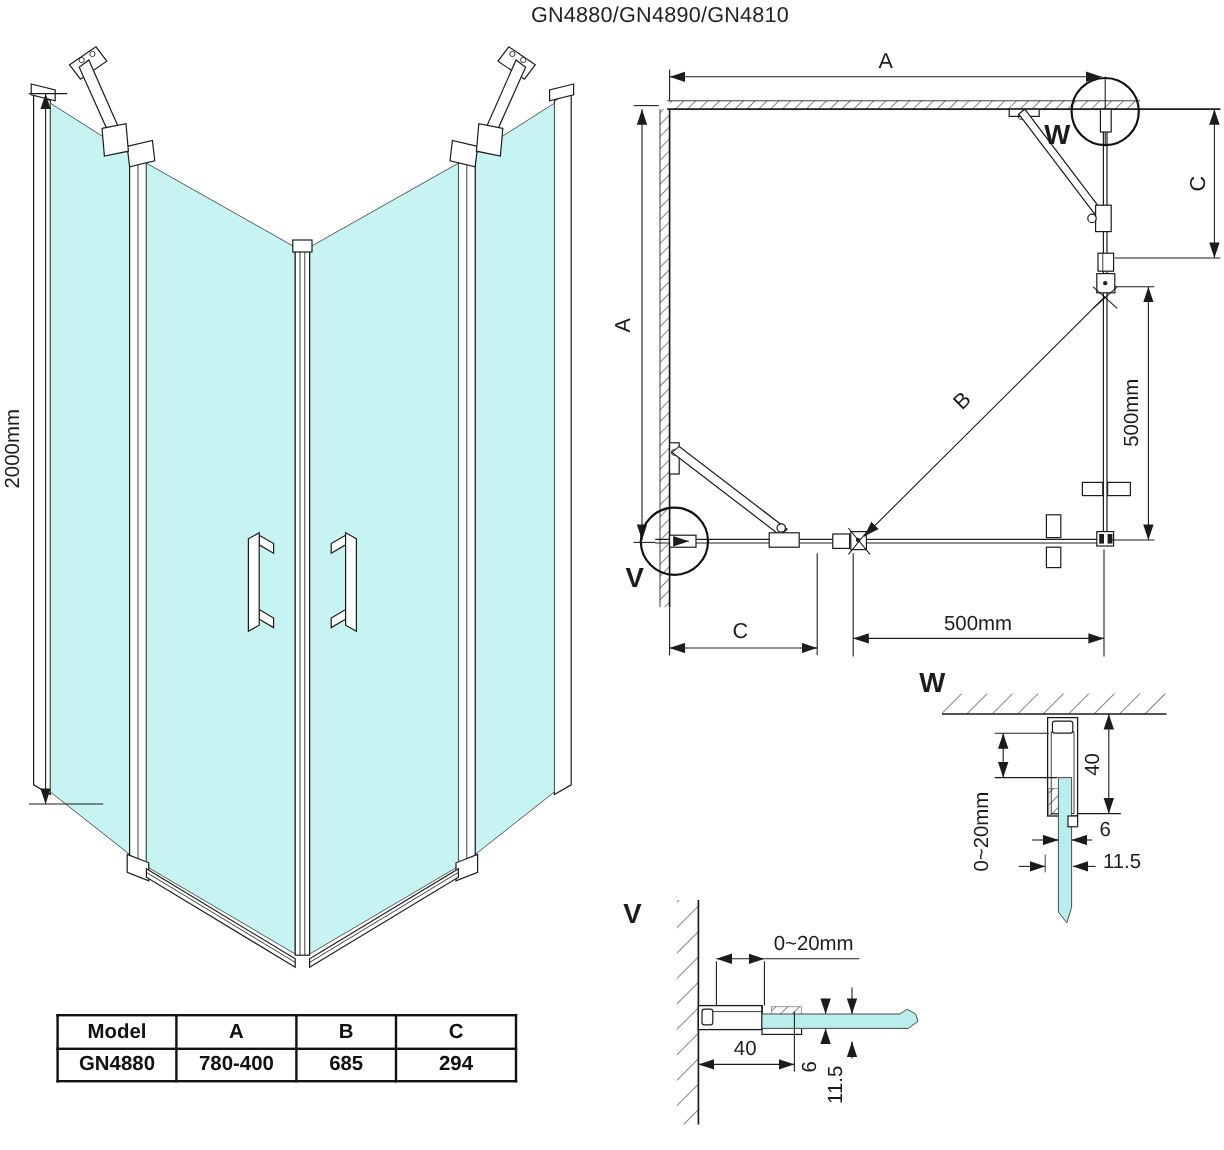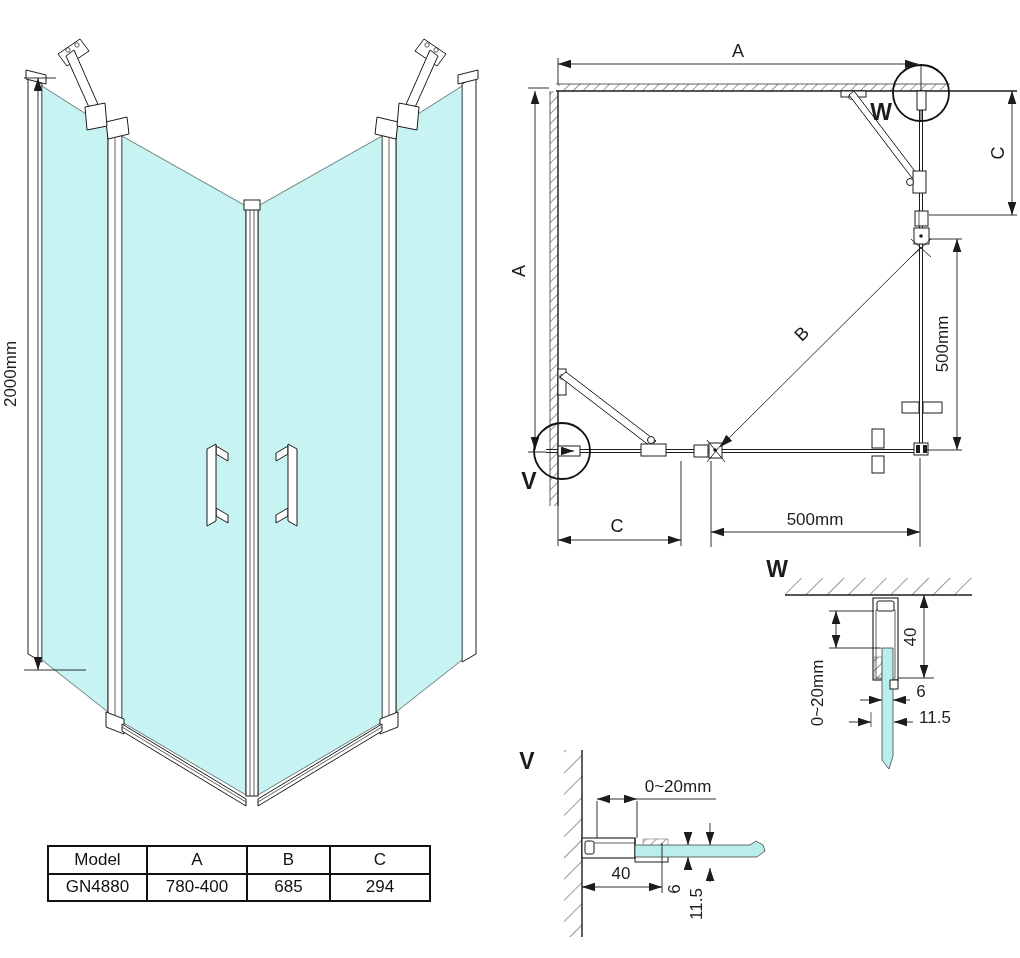--- a/index.html
+++ b/index.html
@@ -16,28 +16,29 @@
   .thin{stroke:#1c1c1c;stroke-width:0.7;fill:none;}
   .dim{stroke:#1c1c1c;stroke-width:0.9;fill:none;}
   .wh{fill:#fff;stroke:#1c1c1c;stroke-width:1;}
   .wh11{fill:#fff;stroke:#1c1c1c;stroke-width:1.1;}
   .glass{fill:#c7f4f2;stroke:#4a5a5a;stroke-width:0.8;}
   .glassd{fill:#b9eeec;stroke:#444;stroke-width:0.8;}
   .circ{fill:none;stroke:#111;stroke-width:1.8;}
   #sizetable{position:absolute;left:47px;top:845px;}
   #sizetable table{border-collapse:collapse;font-size:17px;color:#111;}
   #sizetable td,#sizetable th{border:2px solid #111;text-align:center;padding:0;
-    height:25.5px;font-weight:normal;}
+    height:25.5px;font-weight:bold;}
   .cw0{width:97px}.cw1{width:98px}.cw2{width:81px}.cw3{width:98px}
 </style>
 </head>
 <body>
 
 <div id="page">
 
+  <div id="title">GN4880/GN4890/GN4810</div>
 
   <svg width="1020" height="958" viewBox="0 0 1020 958">
     <defs>
       <marker id="arr" viewBox="0 0 12 8" markerWidth="13" markerHeight="9" refX="12" refY="4" orient="auto-start-reverse" markerUnits="userSpaceOnUse">
         <path d="M0,0L12,4L0,8Z" fill="#1c1c1c"></path>
       </marker>
       <pattern id="hS" patternUnits="userSpaceOnUse" width="7" height="7" patternTransform="rotate(45)">
         <line x1="0" y1="0" x2="0" y2="7" stroke="#1c1c1c" stroke-width="0.9"></line>
       </pattern>
       <pattern id="hL" patternUnits="userSpaceOnUse" width="15" height="15" patternTransform="rotate(45)">

